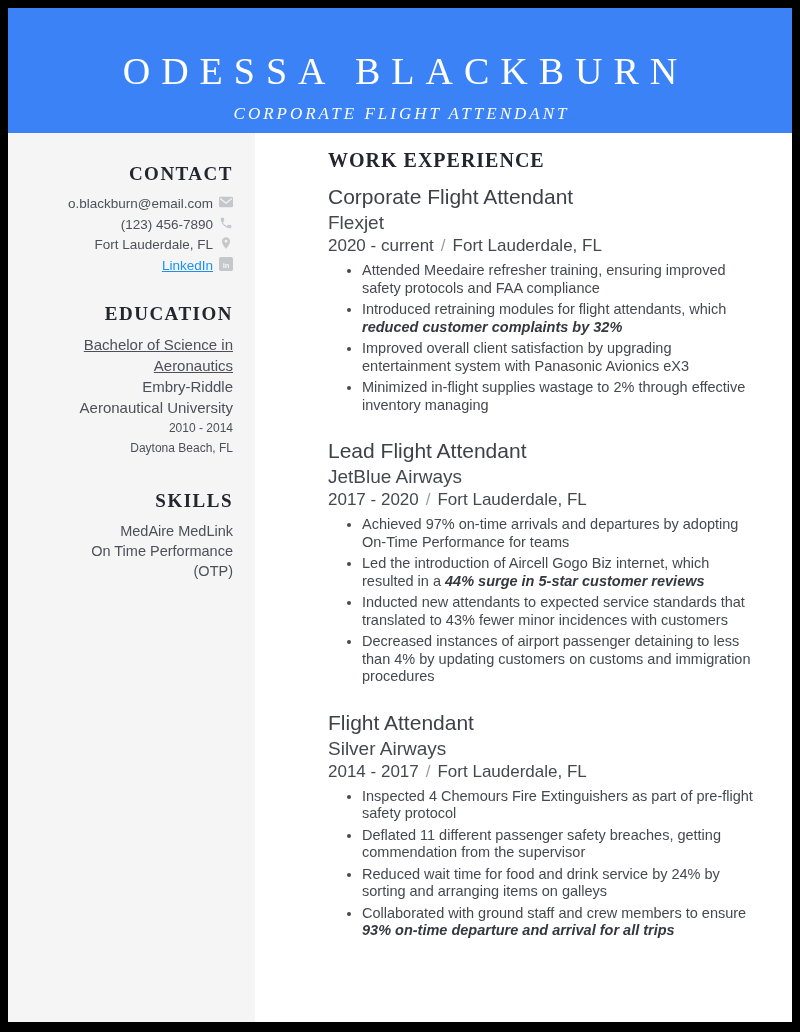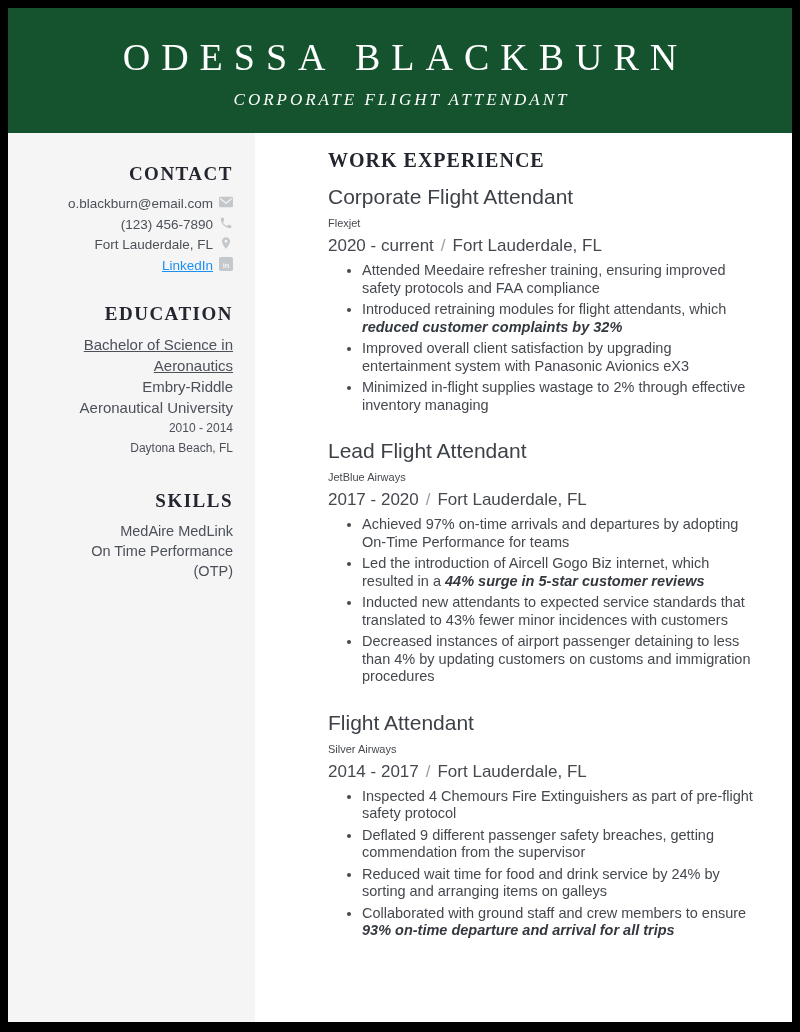--- a/index.html
+++ b/index.html
@@ -11,23 +11,23 @@
     background: #ffffff;
     border: 8px solid #000000;
     border-bottom-width: 10px;
     overflow: hidden;
     position: relative;
   }
 
   
   .banner {
     height: 125px;
-    background: #14532d;
+    background: #3b82f6;
     text-align: center;
-    padding-top: 28px;
+    padding-top: 42px;
   }
   .banner h1 {
     font-family: "Liberation Serif", serif;
     font-weight: 400;
     font-size: 38px;
     line-height: 42px;
     letter-spacing: 11px;
     color: #ffffff;
     text-indent: 11px;
   }
@@ -93,21 +93,21 @@
     font-size: 20px;
     letter-spacing: 1px;
     color: #23262e;
     margin-bottom: 12px;
   }
   .job + .job { margin-top: 24px; }
   .job-title {
     font-size: 21px; font-weight: 400; color: #3d4148;
     line-height: 26px; margin-bottom: 3px;
   }
-  .company { font-size: 11px; line-height: 20px; color: #45494f; margin-bottom: 2px; }
+  .company { font-size: 19px; line-height: 20px; color: #45494f; margin-bottom: 2px; }
   .meta { font-size: 17px; line-height: 21px; color: #45494f; }
   .meta .slash { color: #9ca1a8; margin: 0 7px; }
   ul.bullets { margin-top: 6px; padding-left: 34px; max-width: 480px; }
   ul.bullets li {
     font-size: 14.5px; line-height: 17.5px;
     color: #45494f;
     margin-bottom: 4px;
   }
   ul.bullets li::marker { color: #45494f; }
   ul.bullets .em { font-weight: 700; font-style: italic; color: #34383f; }
@@ -212,21 +212,21 @@
   </section>
 
   <section class="job">
     <h3 class="job-title">Flight Attendant</h3>
     <div class="company">Silver Airways</div>
     <div class="meta">
       <span>2014 - 2017</span><span class="slash">/</span><span>Fort Lauderdale, FL</span>
     </div>
     <ul class="bullets">
               <li>Inspected 4 Chemours Fire Extinguishers as part of pre-flight safety protocol</li>
-              <li>Deflated 9 different passenger safety breaches, getting commendation from the supervisor</li>
+              <li>Deflated 11 different passenger safety breaches, getting commendation from the supervisor</li>
               <li>Reduced wait time for food and drink service by 24% by sorting and arranging items on galleys</li>
               <li>Collaborated with ground staff and crew members to ensure <span class="em">93% on-time departure and arrival for all trips</span></li>
             </ul>
   </section>
 </div>
     </main>
 
   </div>
 </div>
 

